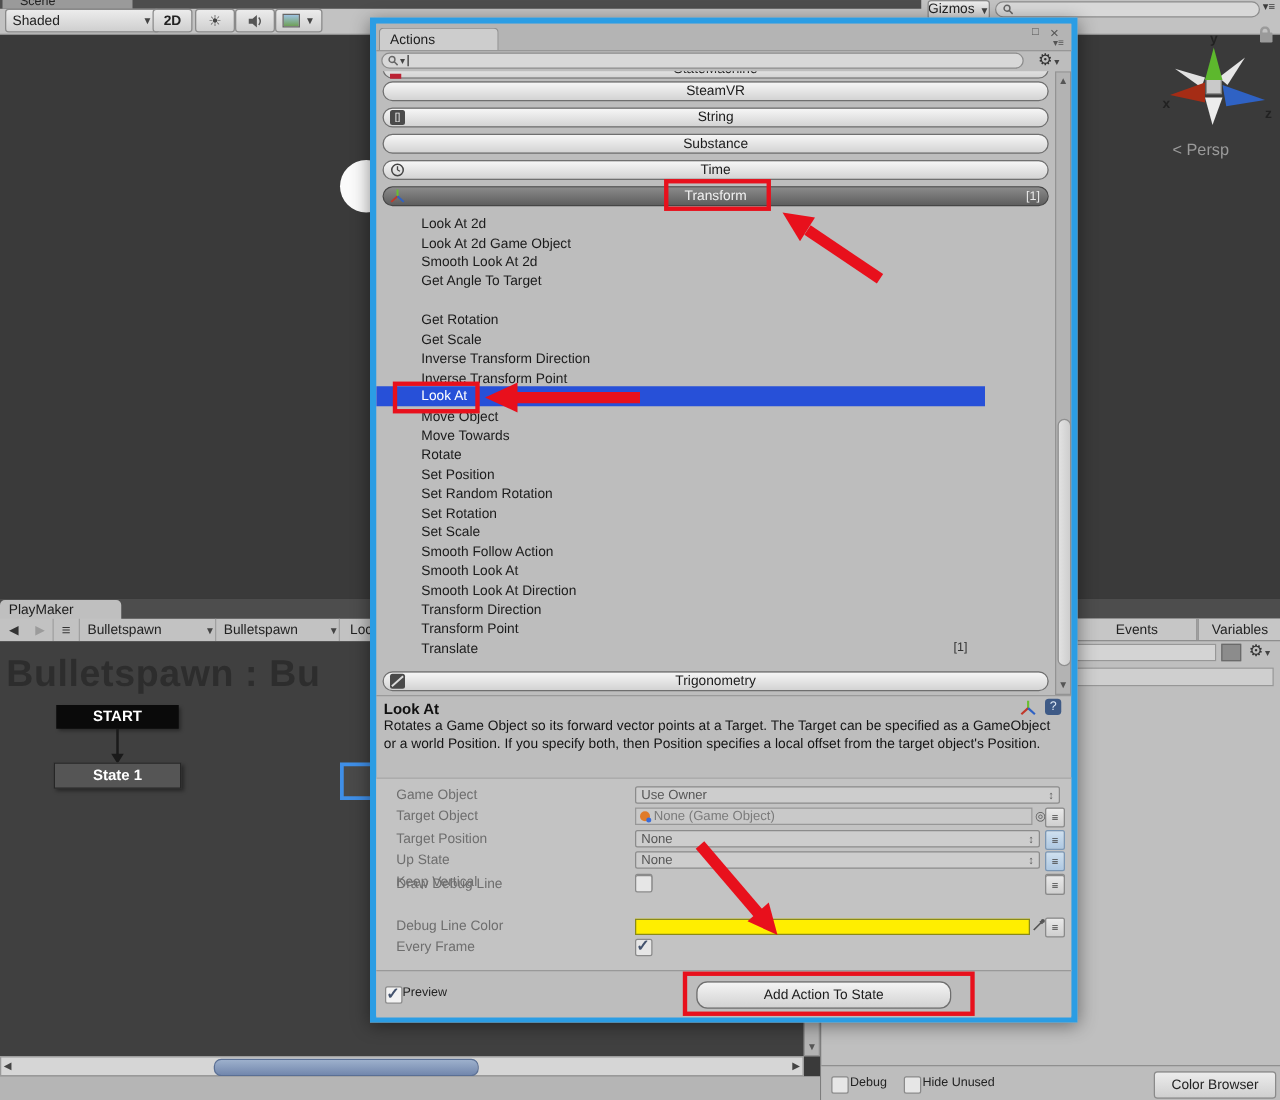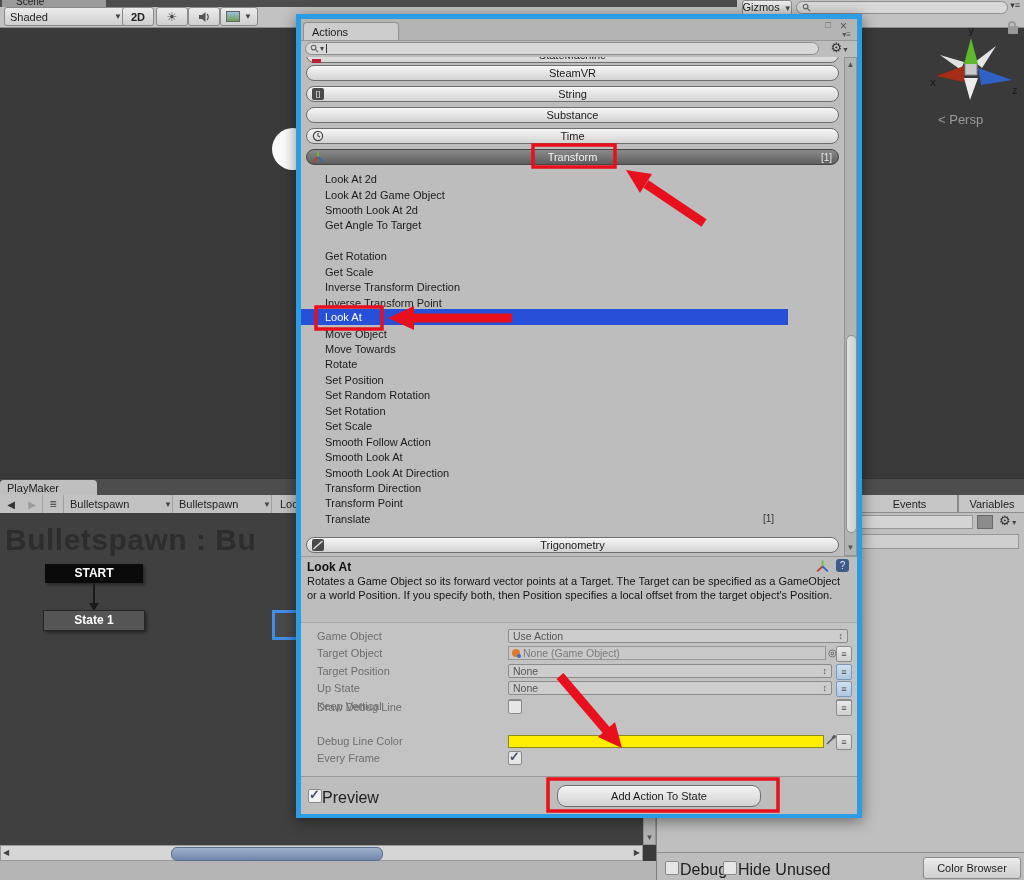--- a/index.html
+++ b/index.html
@@ -23,21 +23,21 @@
   .cursorbar{width:1px;height:9px;background:#333;margin-left:2px;}
   .gearbtn{font-size:13px;color:#333;line-height:13px;}
   .gearbtn .caret{font-size:7px;margin-left:0;}
   .scrollzone{left:0;top:38px;width:556px;height:499px;overflow:hidden;}
   .cat-btn{left:5px;width:533px;height:16px;background:linear-gradient(#f6f6f6,#d3d3d3);
     border:1px solid #6f6f6f;border-radius:8px;font-size:11px;color:#1b1b1b;
     display:flex;align-items:center;justify-content:center;box-sizing:border-box;}
   .cat-btn .cat-ic{position:absolute;left:5px;top:1px;}
   .cat-btn.pressed{background:linear-gradient(#8a8a8a,#5e5e5e);color:#f2f2f2;border-color:#464646;}
   .cat-count{position:absolute;right:6px;font-size:10px;}
-  .arow{left:0;width:487px;height:15px;font-size:11px;color:#1b1b1b;padding-left:24px;box-sizing:border-box;
+  .arow{left:0;width:487px;height:15px;font-size:11px;color:#1b1b1b;padding-left:36px;box-sizing:border-box;
     display:flex;align-items:center;}
   .arow.selected{background:#2750d8;color:#fff;}
   .arow .cnt{position:absolute;right:14px;color:#333;font-size:10px;}
   
   .vtrack{background:#b3b3b3;border:1px solid #939393;box-sizing:border-box;}
   .vthumb{background:linear-gradient(90deg,#e2e2e2,#cecece);border:1px solid #8f8f8f;border-radius:6px;}
   .sarrow{font-size:8px;color:#555;text-align:center;line-height:11px;}
   
   .detail-title{font-size:12px;font-weight:bold;color:#111;}
   .desc{font-size:11px;line-height:13.5px;color:#141414;}
@@ -60,21 +60,21 @@
   .pbtn{background:linear-gradient(#f4f4f4,#d2d2d2);border:1px solid #6f6f6f;border-radius:9px;
     font-size:11px;color:#1b1b1b;display:flex;align-items:center;justify-content:center;box-sizing:border-box;}
   
   .darkstrip{background:#4d4d4d;}
   .pm-node{position:absolute;color:#fff;font-weight:bold;font-size:12px;text-align:center;line-height:19px;
     box-shadow:2px 2px 3px rgba(0,0,0,.4);}
   .watermark{font-weight:800;font-size:30px;color:#2d2d2d;white-space:nowrap;letter-spacing:0.5px;}
   .insp-tab{height:17px;background:#c6c6c6;border-right:1px solid #8a8a8a;border-left:1px solid #8a8a8a;
     font-size:11px;color:#222;display:flex;align-items:center;justify-content:center;box-sizing:border-box;}
   .field{background:#d4d4d4;border:1px solid #979797;box-sizing:border-box;}
-  .cblabel{font-size:16px;color:#222;text-align:right;}
+  .cblabel{font-size:10px;color:#222;text-align:right;}
   .hthumb{background:linear-gradient(#9db0cc,#7287ad);border:1px solid #5a6f94;border-radius:6px;}
   .overlay{left:0;top:0;z-index:30;pointer-events:none;}
 </style>
 </head>
 <body>
 
 <div id="canvas">
 
   <div class="abs ltbar" style="left:0;top:0;width:1024px;height:27px;"></div>
   <div class="abs darkstrip" style="left:0;top:0;width:737px;height:7px;">
@@ -301,21 +301,21 @@
           <line x1="6" y1="6" x2="11" y2="10.5" stroke="#2f62c4" stroke-width="1.6"></line>
         </svg>
       <span class="abs" style="right:8px;top:2px;width:13px;height:13px;background:#3e5a86;border-radius:3px;color:#dfe8f5;font-size:10px;text-align:center;line-height:13px;">?</span>
     </div>
     <div class="desc abs" style="left:6px;top:556px;width:542px;">Rotates a Game Object so its forward vector points at a Target. The Target can be specified as a GameObject or a world Position. If you specify both, then Position specifies a local offset from the target object's Position.</div>
 
     <div class="params abs">
       <div class="prow abs" style="top:5px;">
         <span class="plabel">Game Object</span>
         <div class="dd" style="left:207px;width:340px;">
-            <span>Use Action</span>
+            <span>Use Owner</span>
             <span class="updown">↕</span>
           </div>
       </div>
       <div class="prow abs" style="top:22px;">
         <span class="plabel">Target Object</span>
         <div class="objfield" style="left:207px;width:318px;">
             <span class="objdot"></span>
             <span>None (Game Object)</span>
           </div>
         <span class="abs" style="left:527px;top:2px;font-size:10px;color:#555;">◎</span>

